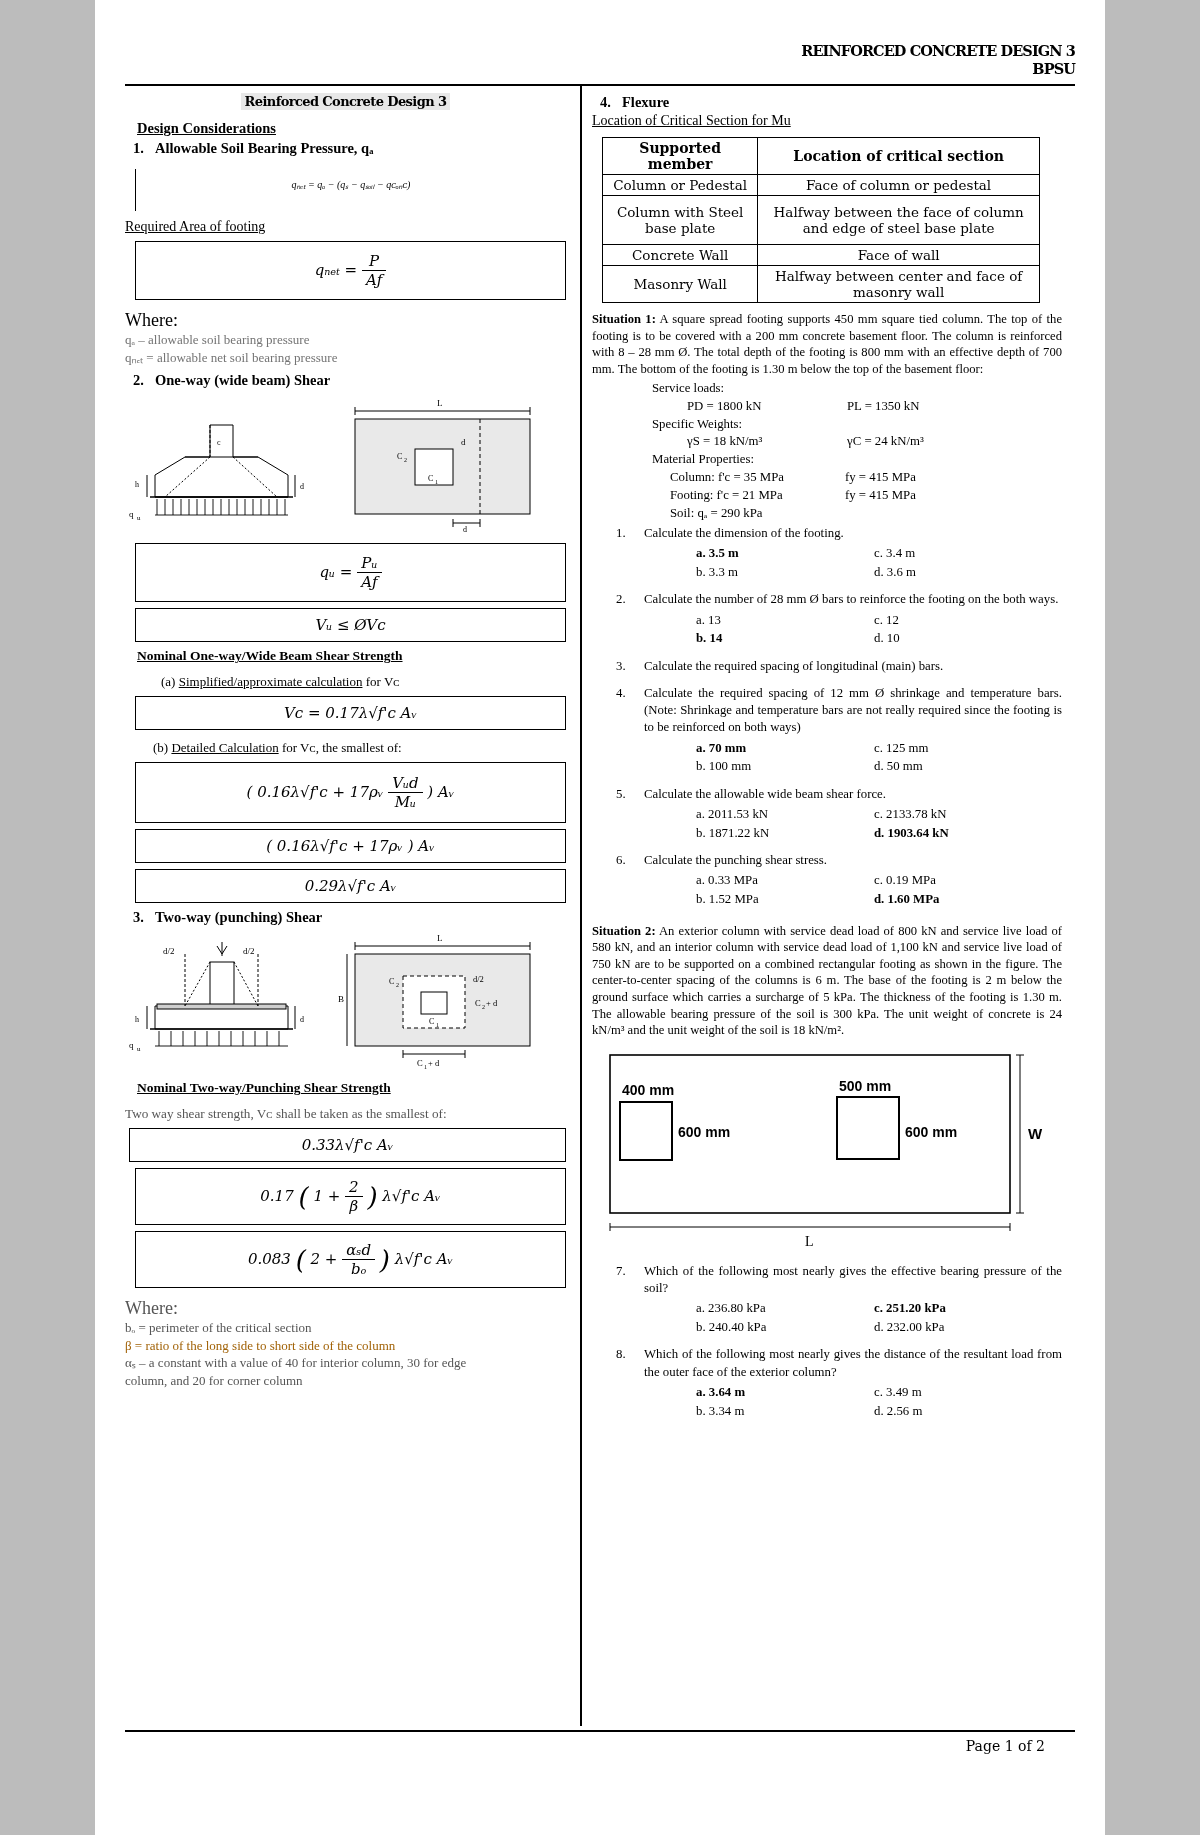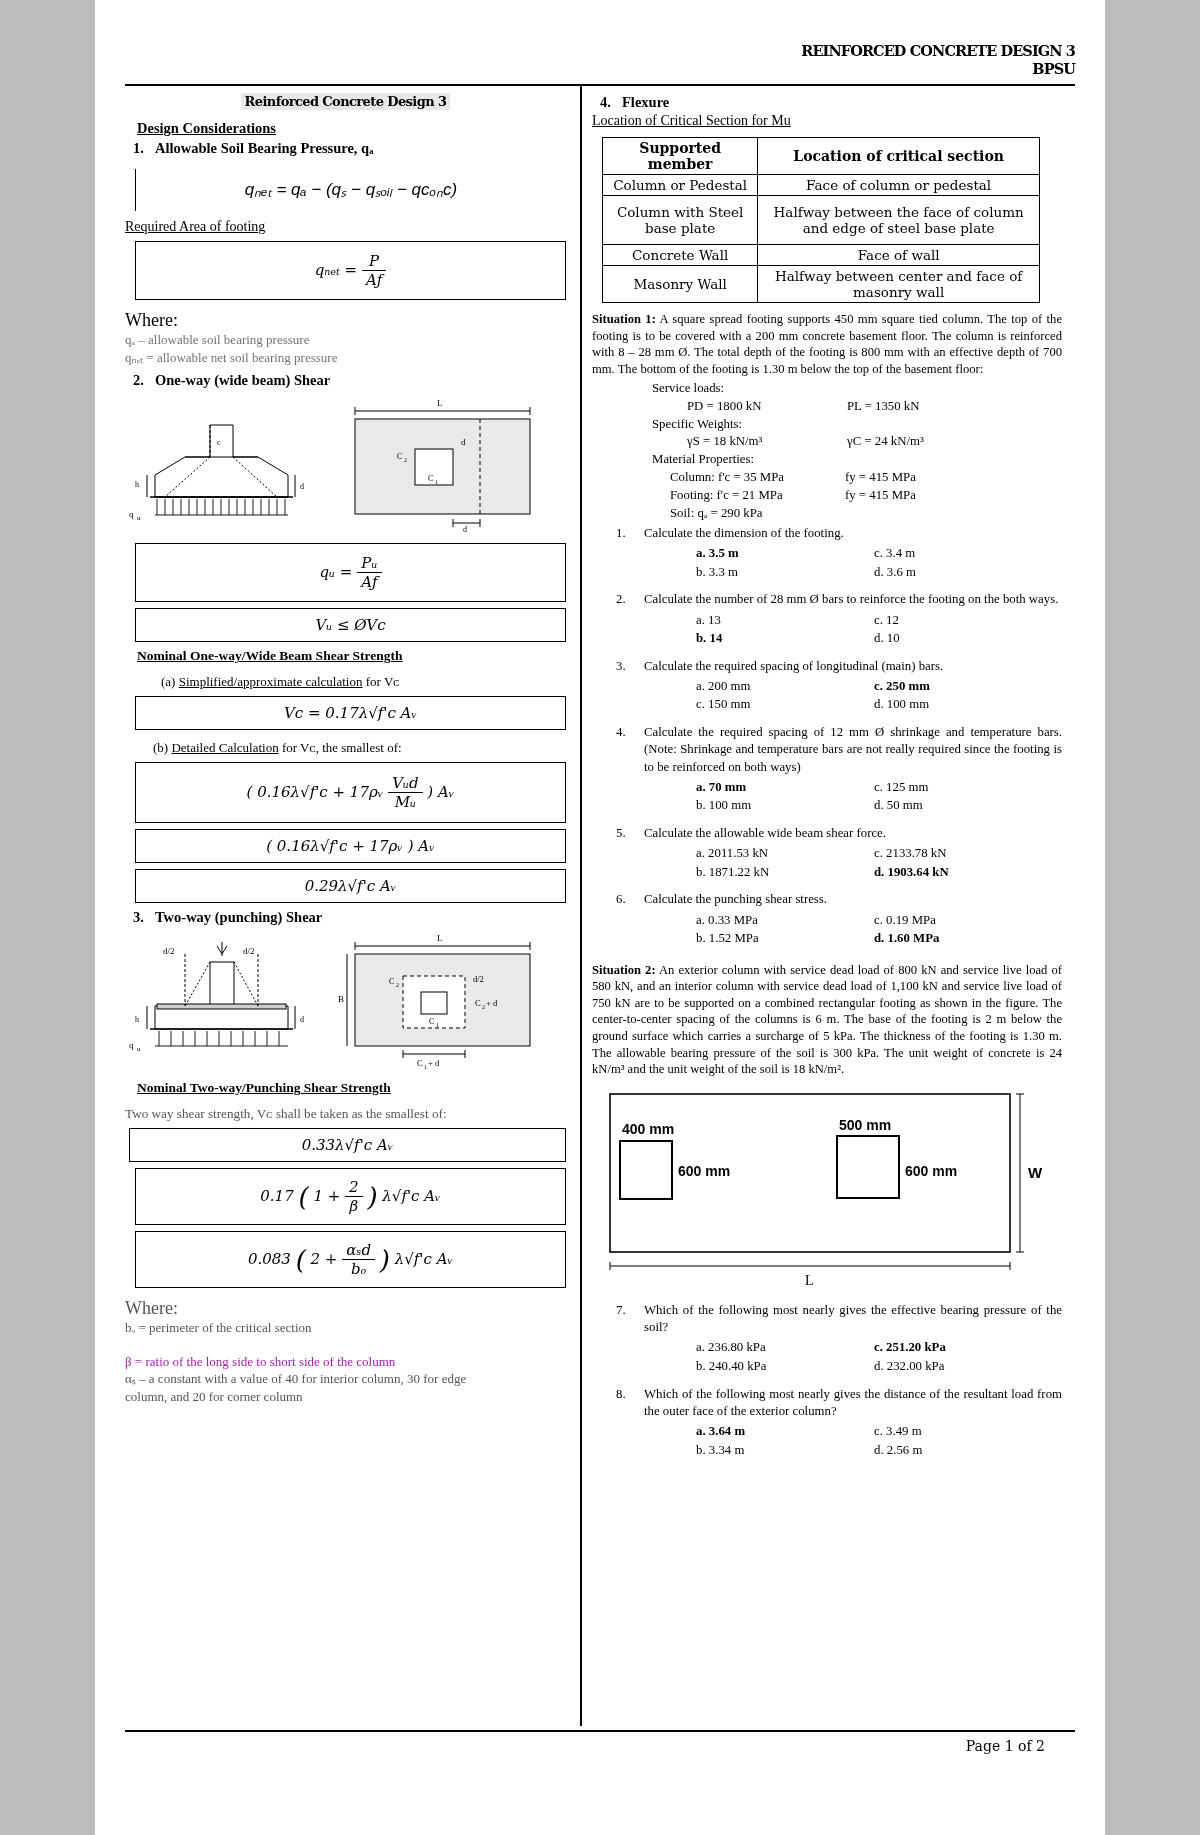--- a/index.html
+++ b/index.html
@@ -44,22 +44,22 @@
   .num-item { display:flex; font-weight:bold; font-size:14.5px; margin:3px 0 2px 0;}
   .num-item .n { width:30px; padding-left:8px;}
   .where { font-size:18px; margin-top:10px; }
   .where-line { font-size:13px; color:#737373; line-height:1.35;}
   .formula-box {
     border:1.2px solid #000; padding:10px 6px; margin:6px 0 6px 0;
     text-align:center; font-size:15px; font-style:italic;
     font-family:"DejaVu Serif", serif;
   }
   .formula-plain {
-    padding:8px 6px 2px 6px; text-align:center; font-size:17px;
-    font-style:italic; font-family:Liberation Sans, sans-serif;
+    padding:8px 6px 2px 6px; text-align:center; font-size:10px;
+    font-style:italic; font-family:Liberation Serif, serif;
     border-left:1.2px solid #000; position:relative;
   }
   .frac { display:inline-block; vertical-align:middle; text-align:center; }
   .frac .num { display:block; border-bottom:1.1px solid #000; padding:0 4px; }
   .frac .den { display:block; padding:0 4px; }
 
   
   table.loc { border-collapse:collapse; width:438px; margin:8px 0 8px 10px; }
   table.loc td, table.loc th {
     border:1.1px solid #000; text-align:center; padding:2px 4px;
@@ -348,21 +348,21 @@
         <span class="frac">
           <span class="num">αₛd</span>
           <span class="den">bₒ</span>
         </span>
         <span style="font-size:26px; vertical-align:middle;">)</span>
         <span>λ√f'ᴄ Aᵥ</span>
       </div>
 
       <div class="where" style="color:#555;">Where:</div>
       <div class="where-line" style="color:#555;">bₒ = perimeter of the critical section</div>
-      <div class="where-line" style="color:#a21caf;margin-top:16px;">β = ratio of the long side to short side of the column</div>
+      <div class="where-line" style="color:#a16207;">β = ratio of the long side to short side of the column</div>
       <div class="where-line" style="color:#555;">αₛ – a constant with a value of 40 for interior column, 30 for edge</div>
       <div class="where-line" style="color:#555;">column, and 20 for corner column</div>
     </div>
 
     <div class="col-divider"></div>
 
     <div class="col-right">
 
       <div class="num-item" style="margin-top:8px;">
         <span class="n">4.</span>
@@ -452,30 +452,20 @@
         <div class="opt-row">
           <span class="o1 bold">b. 14</span>
           <span class="o2">d. 10</span>
         </div>
       </div>
 
       <div class="q">
         <span class="qn">3.</span>
         <span class="qt">Calculate the required spacing of longitudinal (main) bars.</span>
       </div>
-      <div class="opts">
-        <div class="opt-row">
-          <span class="o1">a. 200 mm</span>
-          <span class="o2 bold">c. 250 mm</span>
-        </div>
-        <div class="opt-row">
-          <span class="o1">c. 150 mm</span>
-          <span class="o2">d. 100 mm</span>
-        </div>
-      </div>
 
       <div class="q">
         <span class="qn">4.</span>
         <span class="qt">Calculate the required spacing of 12 mm Ø shrinkage and temperature bars. (Note: Shrinkage and temperature bars are not really required since the footing is to be reinforced on both ways)</span>
       </div>
       <div class="opts">
         <div class="opt-row">
           <span class="o1 bold">a. 70 mm</span>
           <span class="o2">c. 125 mm</span>
         </div>

